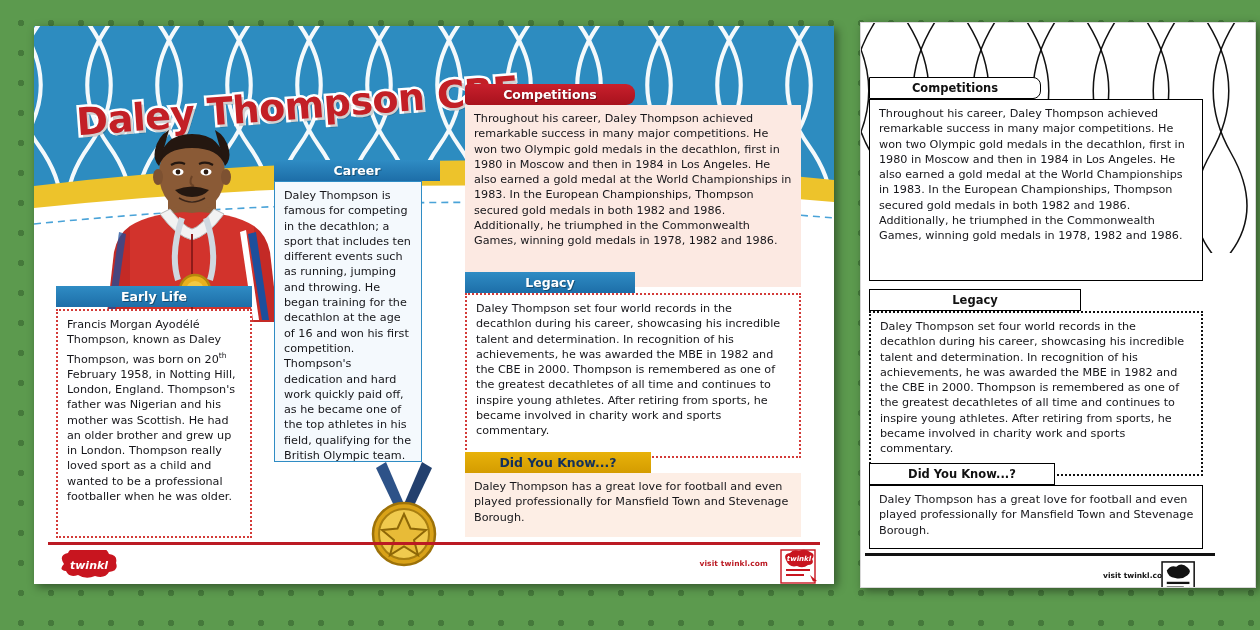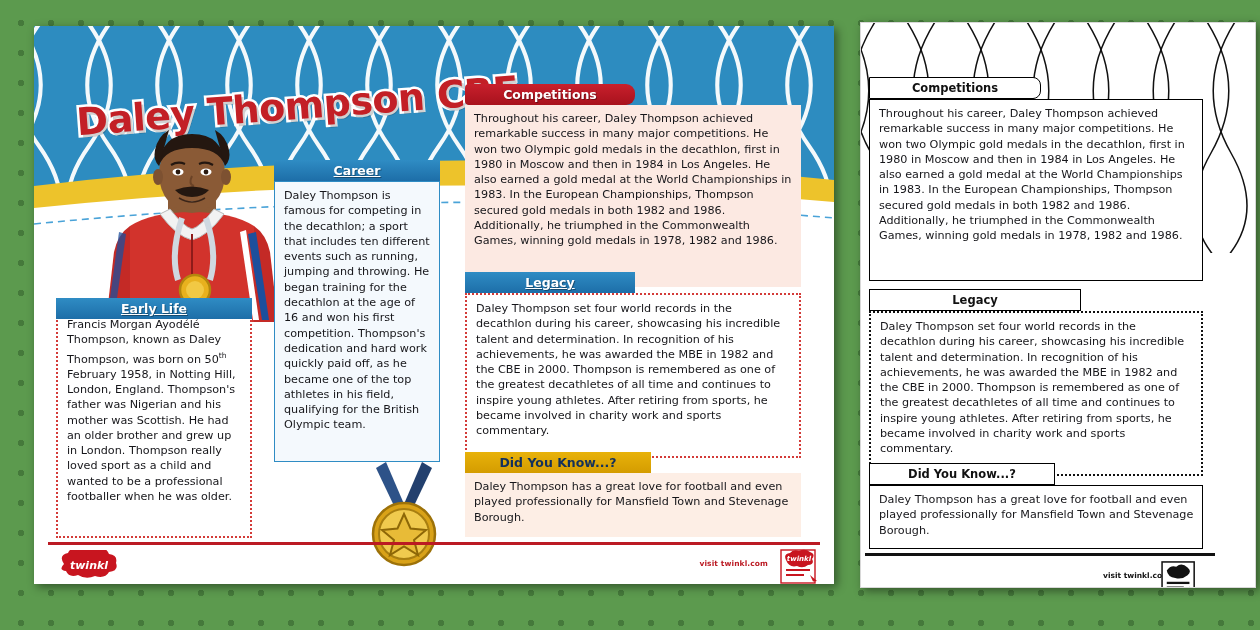--- a/index.html
+++ b/index.html
@@ -84,21 +84,21 @@
     height: 21px;
     line-height: 21px;
     text-align: center;
     font-family: "DejaVu Sans", sans-serif;
     font-weight: bold;
     font-size: 12.5px;
     color: #ffffff;
     text-shadow: 1px 1px 0 rgba(0,0,0,0.35);
     z-index: 5;
   }
-  .banner.blue  { background: linear-gradient(#2f8cc4, #1d6ea8); text-decoration: underline; }
+  .banner.blue  { background: linear-gradient(#2f8cc4, #1d6ea8); }
   .banner.red   { background: linear-gradient(#c8202c, #a8121d);
                   border-radius: 4px 9px 9px 4px; }
   .banner.gold  { background: linear-gradient(#e8b20a, #d49c00);
                   color: #12305c; text-shadow: none; }
 
   
   .txtbox {
     position: absolute;
     font-family: "DejaVu Sans", sans-serif;
     font-size: 11.2px;
@@ -107,25 +107,25 @@
     padding: 6px 8px 5px 9px;
     z-index: 4;
   }
   .txtbox p { margin: 0; }
   .box-dotted-red { border: 2px dotted #d33b38; background: #ffffff; }
   .box-solid-blue { border: 1px solid #2f8cc4; background: #f4f9fd; }
   .box-pink       { background: #fce9e2; }
   .box-cream      { background: #fdeee5; }
 
   
-  #banner-early   { left: 22px;  top: 272px; width: 196px; }
+  #banner-early   { left: 22px;  top: 260px; width: 196px; }
   #box-early      { left: 22px;  top: 283px; width: 196px; height: 229px; }
 
   #banner-career  { left: 240px; top: 134px; width: 166px; }
-  #box-career     { left: 240px; top: 155px; width: 166px; height: 281px; }
+  #box-career     { left: 240px; top: 155px; width: 148px; height: 281px; }
 
   #banner-comp    { left: 431px; top: 58px;  width: 170px; }
   #box-comp       { left: 431px; top: 79px;  width: 336px; height: 182px; }
 
   #banner-legacy  { left: 431px; top: 246px; width: 170px; }
   #box-legacy     { left: 431px; top: 267px; width: 336px; height: 165px; }
 
   #banner-dyk     { left: 431px; top: 426px; width: 186px; }
   #box-dyk        { left: 431px; top: 447px; width: 336px; height: 64px; }
 
@@ -325,21 +325,21 @@
   <svg id="medal" viewBox="0 0 96 108">
     <path d="M30,2 L48,44 L40,50 L20,8z" fill="#2d5288"></path>
     <path d="M66,2 L48,44 L56,50 L76,8z" fill="#23406e"></path>
     <circle cx="48" cy="74" r="31" fill="#d9a218" stroke="#9d7209" stroke-width="2.5"></circle>
     <circle cx="48" cy="74" r="25" fill="#f0ca4e" stroke="#a87e10" stroke-width="2"></circle>
     <path d="M48,54 L54.5,68.5 L70,70 L58,80 L62,95 L48,86.5 L34,95 L38,80 L26,70 L41.5,68.5z" fill="#e8bb37" stroke="#8d6707" stroke-width="2"></path>
   </svg>
 
   <div class="banner blue" id="banner-early">Early Life</div>
   <div class="txtbox box-dotted-red" id="box-early">
-    <p><span>Francis Morgan Ayodélé Thompson, known as Daley Thompson, was born on 50</span><span class="sup">th</span><span> February 1958, in Notting Hill, London, England. Thompson's father was Nigerian and his mother was Scottish. He had an older brother and grew up in London. Thompson really loved sport as a child and wanted to be a professional footballer when he was older.</span></p>
+    <p><span>Francis Morgan Ayodélé Thompson, known as Daley Thompson, was born on 20</span><span class="sup">th</span><span> February 1958, in Notting Hill, London, England. Thompson's father was Nigerian and his mother was Scottish. He had an older brother and grew up in London. Thompson really loved sport as a child and wanted to be a professional footballer when he was older.</span></p>
   </div>
 
   <div class="banner blue" id="banner-career">Career</div>
   <div class="txtbox box-solid-blue" id="box-career">Daley Thompson is famous for competing in the decathlon; a sport that includes ten different events such as running, jumping and throwing. He began training for the decathlon at the age of 16 and won his first competition. Thompson's dedication and hard work quickly paid off, as he became one of the top athletes in his field, qualifying for the British Olympic team.</div>
 
   <div class="banner red" id="banner-comp">Competitions</div>
   <div class="txtbox box-pink" id="box-comp">Throughout his career, Daley Thompson achieved remarkable success in many major competitions. He won two Olympic gold medals in the decathlon, first in 1980 in Moscow and then in 1984 in Los Angeles.
 He also earned a gold medal at the World Championships in 1983. In the European Championships, Thompson secured gold medals in both 1982 and 1986. Additionally, he triumphed in the Commonwealth Games, winning gold medals in 1978, 1982 and 1986.</div>
 
   <div class="banner blue" id="banner-legacy">Legacy</div>

